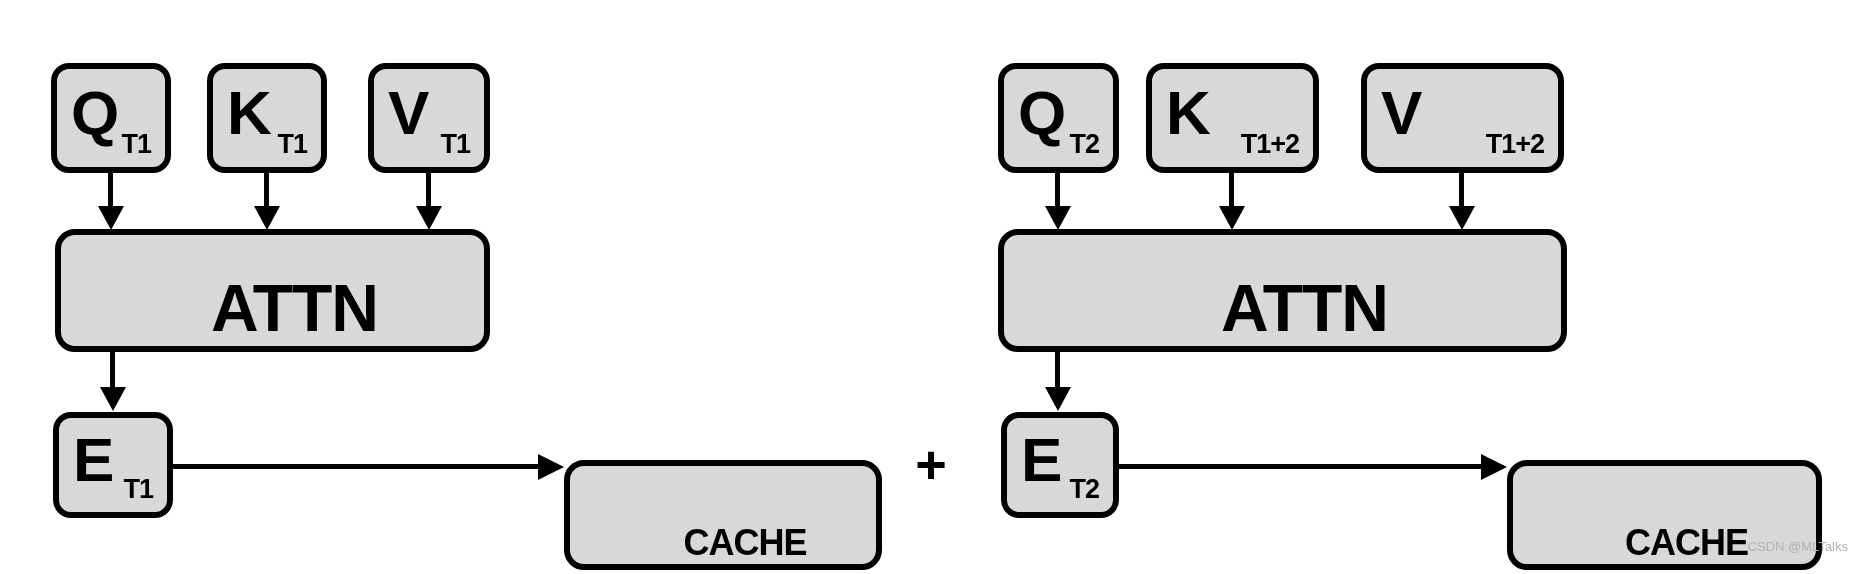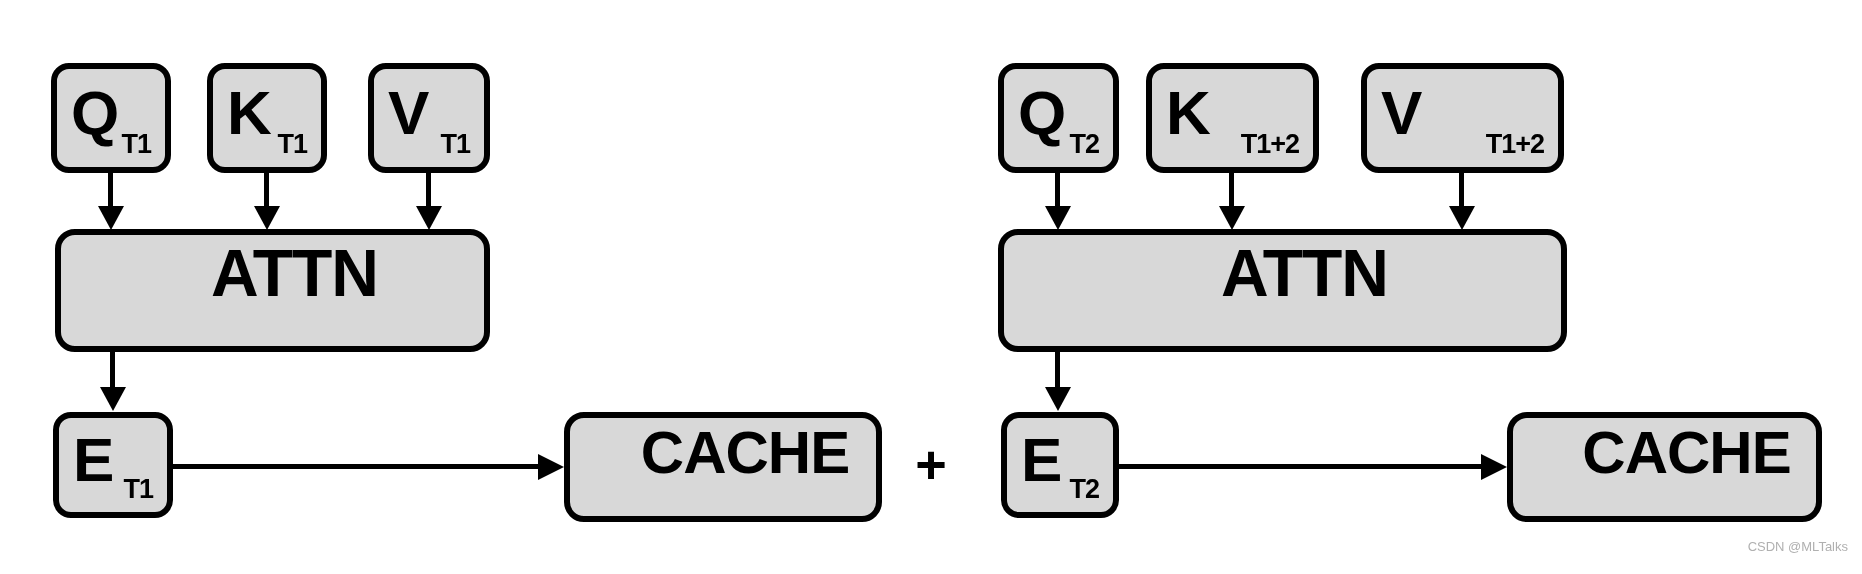--- a/index.html
+++ b/index.html
@@ -42,28 +42,28 @@
     align-self: flex-end;
     font-size: 27px;
     font-weight: 700;
     line-height: 1;
     margin-bottom: 9px;
     letter-spacing: -1px;
     text-align: right;
   }
   .block {
     display: flex;
-    align-items: flex-start;
+    align-items: flex-end;
     justify-content: center;
     font-weight: 700;
     letter-spacing: -1px;
     padding-left: 44px;
   }
   .attn  { font-size: 66px; }
-  .cache { font-size: 60px; }
+  .cache { font-size: 36px; margin-top: 48px; }
   
   .varrow { position: absolute; width: 26px; }
   .varrow .vline {
     position: absolute; left: 10px; top: 0; bottom: 20px;
     width: 5px; background: var(--box-border, #000000);
   }
   .varrow .vhead {
     position: absolute; left: 0; bottom: 0;
     width: 0; height: 0;
     border-left: 13px solid transparent;

